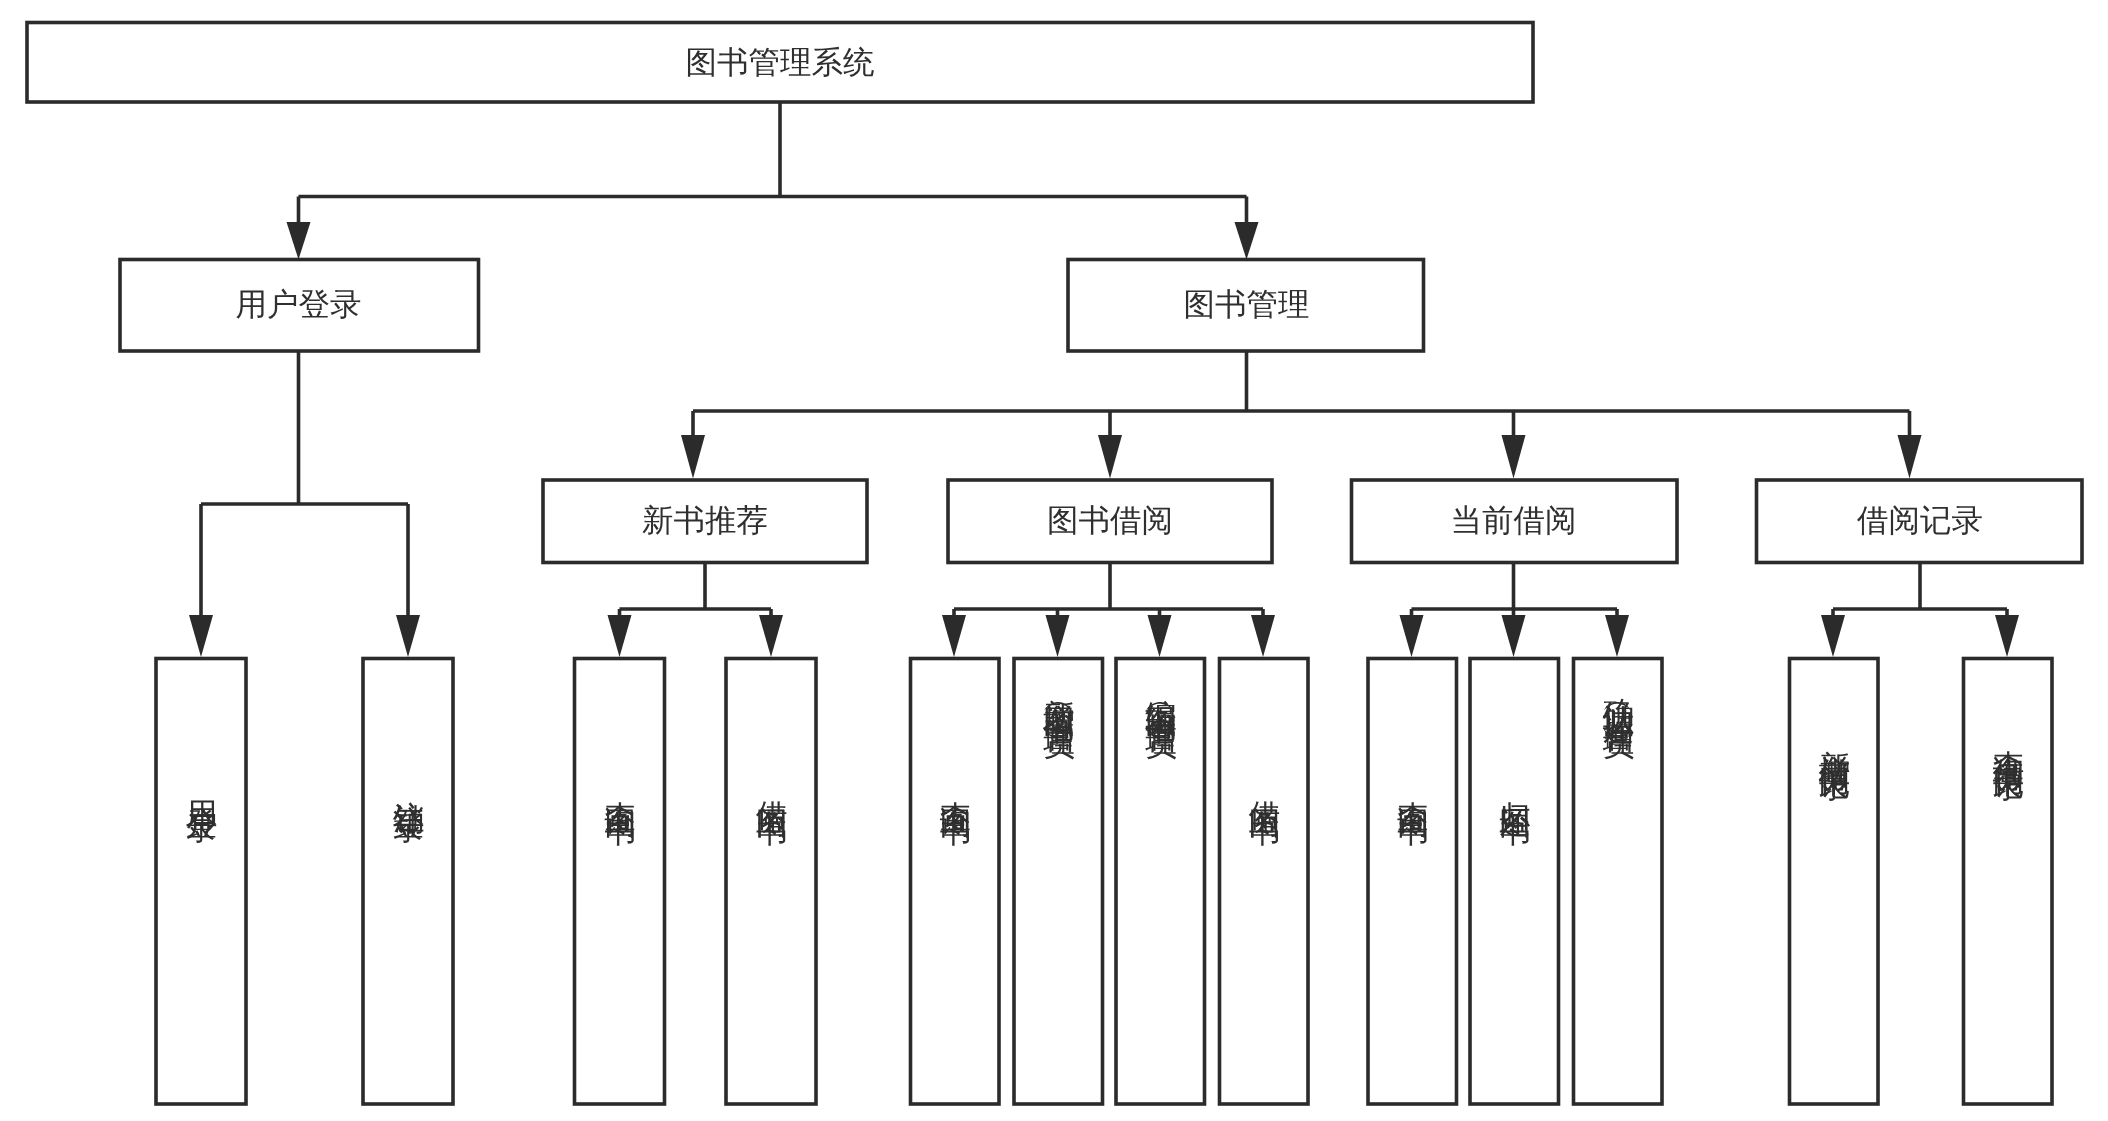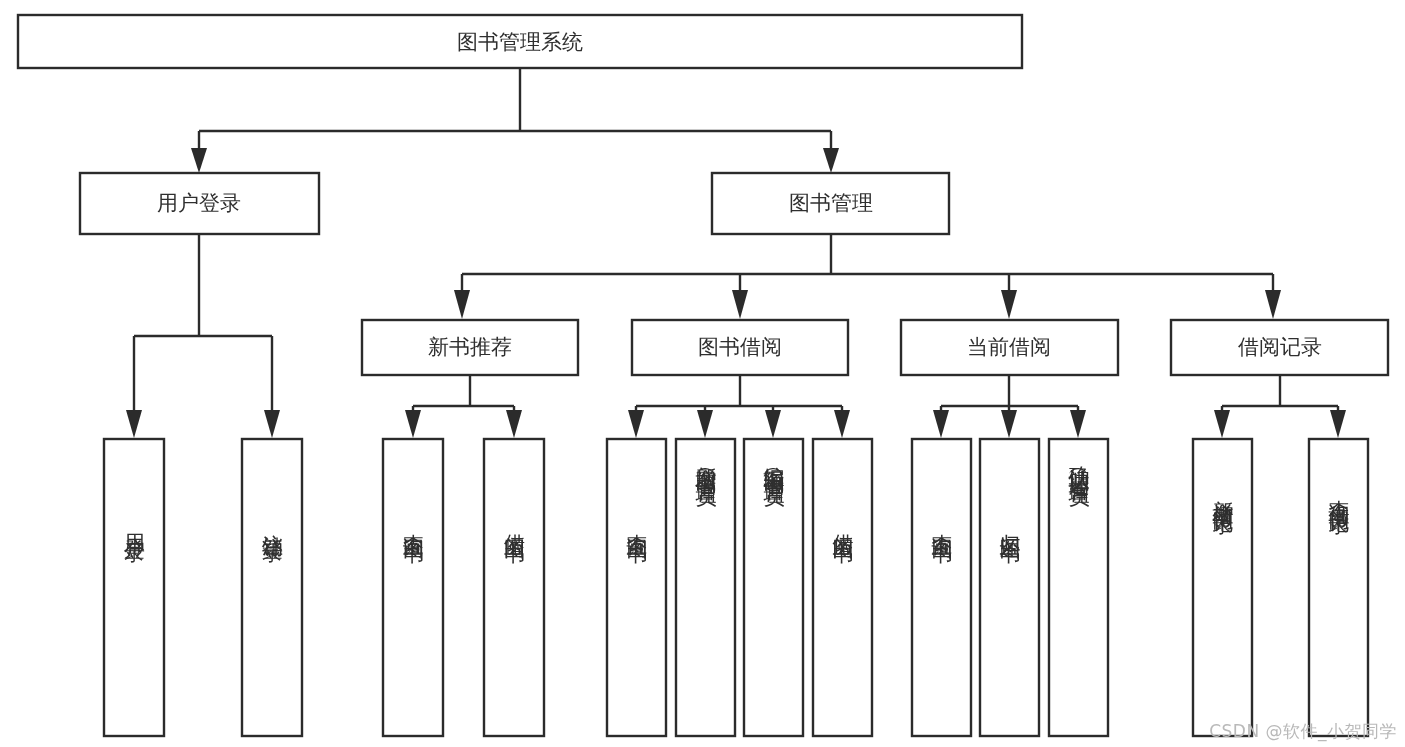--- a/index.html
+++ b/index.html
@@ -248,15 +248,14 @@
   </div>
 
   <div class="vlabel-wrap" style="left:1193px; top:437px; width:59px; height:297px; padding-top:44px;">
     <span class="vlabel-text">新增借阅记录</span>
   </div>
 
   <div class="vlabel-wrap" style="left:1309px; top:437px; width:59px; height:297px; padding-top:44px;">
     <span class="vlabel-text">查询借阅记录</span>
   </div>
 
-  <div class="watermark">CSDN @软件_小贺同学</div>
 
 </div>
 
 </body></html>

